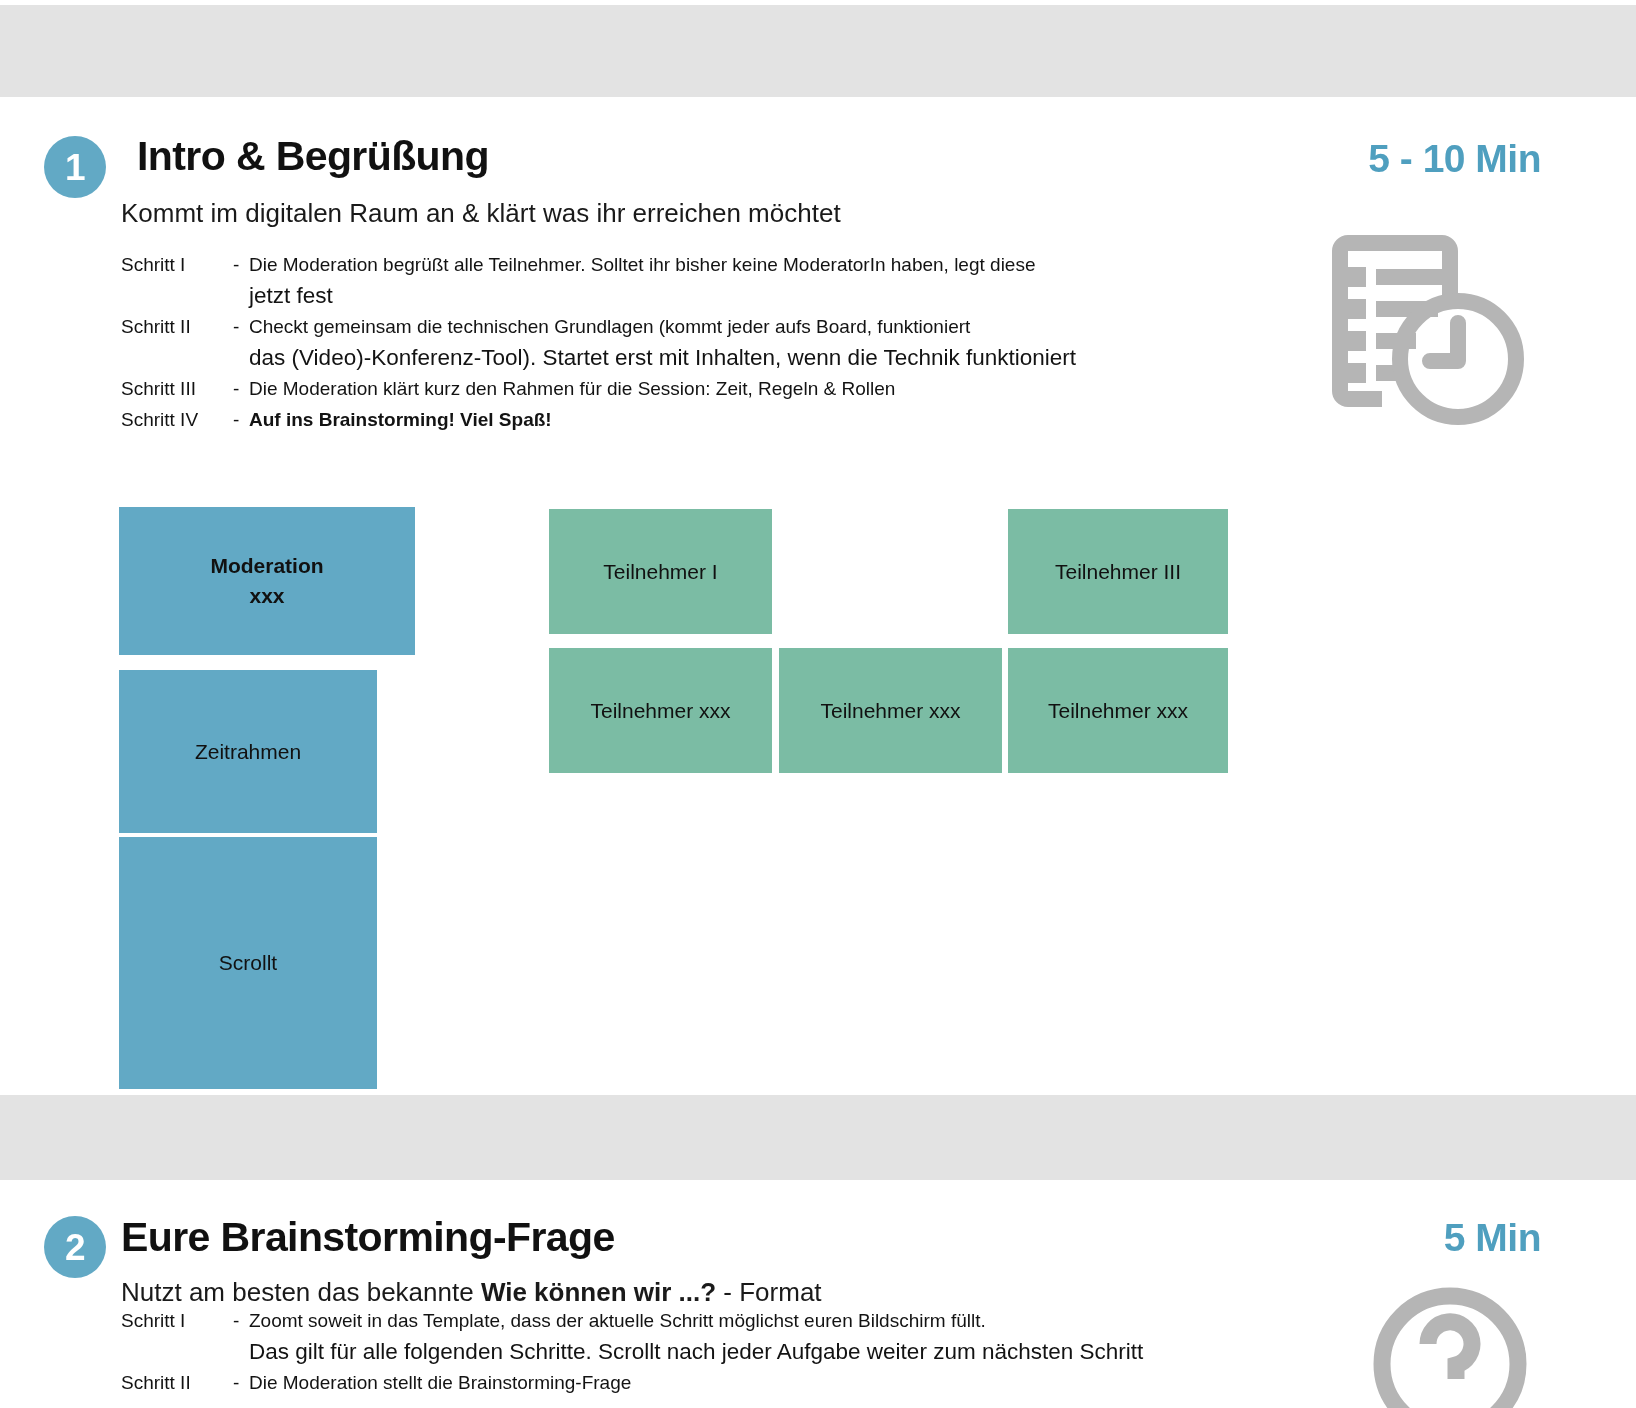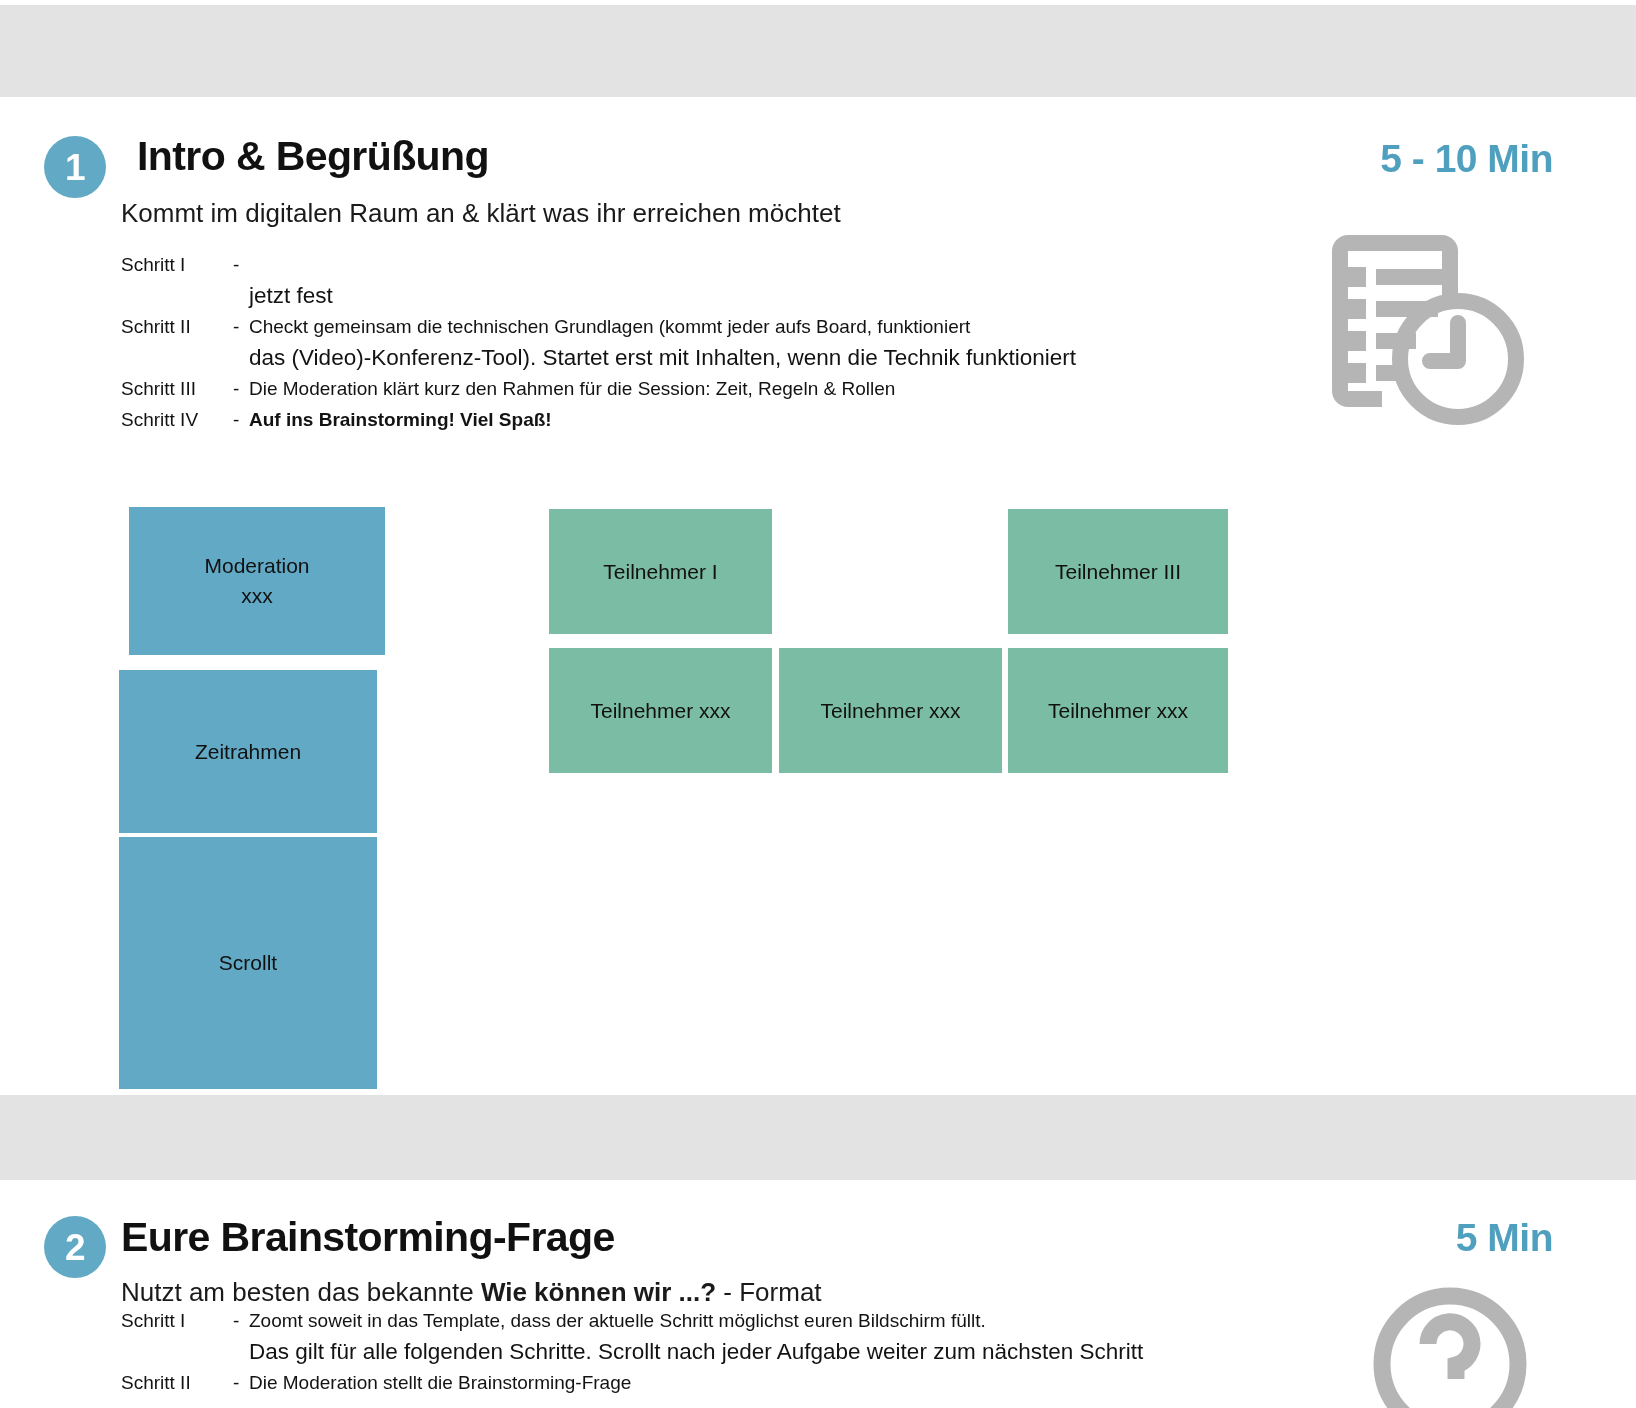--- a/index.html
+++ b/index.html
@@ -79,21 +79,21 @@
     font-weight: normal;
     color: #1a1a1a;
     white-space: nowrap;
   }
   .s1-subtitle { top: 101px; }
   .s2-subtitle { top: 97px; }
   .subtitle b { font-weight: bold; text-align: center; }
 
   .duration {
     position: absolute;
-    right: 83px;
+    right: 95px;
     font-size: 39px;
     font-weight: bold;
     color: #4f9fbf;
     letter-spacing: -0.5px;
     white-space: nowrap;
   }
   .s1-duration { top: 40px; }
   .s2-duration { top: 36px; }
 
   
@@ -136,21 +136,21 @@
     align-items: center;
     justify-content: center;
     text-align: center;
     font-size: 21px;
     line-height: 30px;
     color: #111111;
   }
   .card-blue  { background: #62a9c5; }
   .card-green { background: #7bbca4; }
 
-  .blue-1 { left: 129px; top: 410px; width: 256px; height: 148px; }
+  .blue-1 { left: 119px; top: 410px; width: 296px; height: 148px; font-weight: bold; }
   .blue-2 { left: 119px; top: 573px; width: 258px; height: 163px; }
   .blue-3 { left: 119px; top: 740px; width: 258px; height: 252px; }
 
   .green-r1c1 { left: 549px; top: 412px; width: 223px; height: 125px; }
   .green-r1c2 { left: 779px; top: 412px; width: 223px; height: 125px; }
   .green-r1c3 { left: 1008px; top: 412px; width: 220px; height: 125px; }
   .green-r2c1 { left: 549px; top: 551px; width: 223px; height: 125px; }
   .green-r2c2 { left: 779px; top: 551px; width: 223px; height: 125px; }
   .green-r2c3 { left: 1008px; top: 551px; width: 220px; height: 125px; }
 
@@ -188,20 +188,21 @@
     <div class="title s1-title">Intro &amp; Begrüßung</div>
 
     <div class="subtitle s1-subtitle">Kommt im digitalen Raum an &amp; klärt was ihr erreichen möchtet</div>
 
     <div class="duration s1-duration">5 - 10 Min</div>
 
     <div class="steps s1-steps">
       <div class="step-row">
         <span class="step-label">Schritt I</span>
         <span class="step-dash">-</span>
+        <span class="step-text">Die Moderation begrüßt alle Teilnehmer. Solltet ihr bisher keine ModeratorIn haben, legt diese</span>
       </div>
       <div class="step-cont">jetzt fest</div>
 
       <div class="step-row">
         <span class="step-label">Schritt II</span>
         <span class="step-dash">-</span>
         <span class="step-text">Checkt gemeinsam die technischen Grundlagen (kommt jeder aufs Board, funktioniert</span>
       </div>
       <div class="step-cont">das (Video)-Konferenz-Tool). Startet erst mit Inhalten, wenn die Technik funktioniert</div>
 

